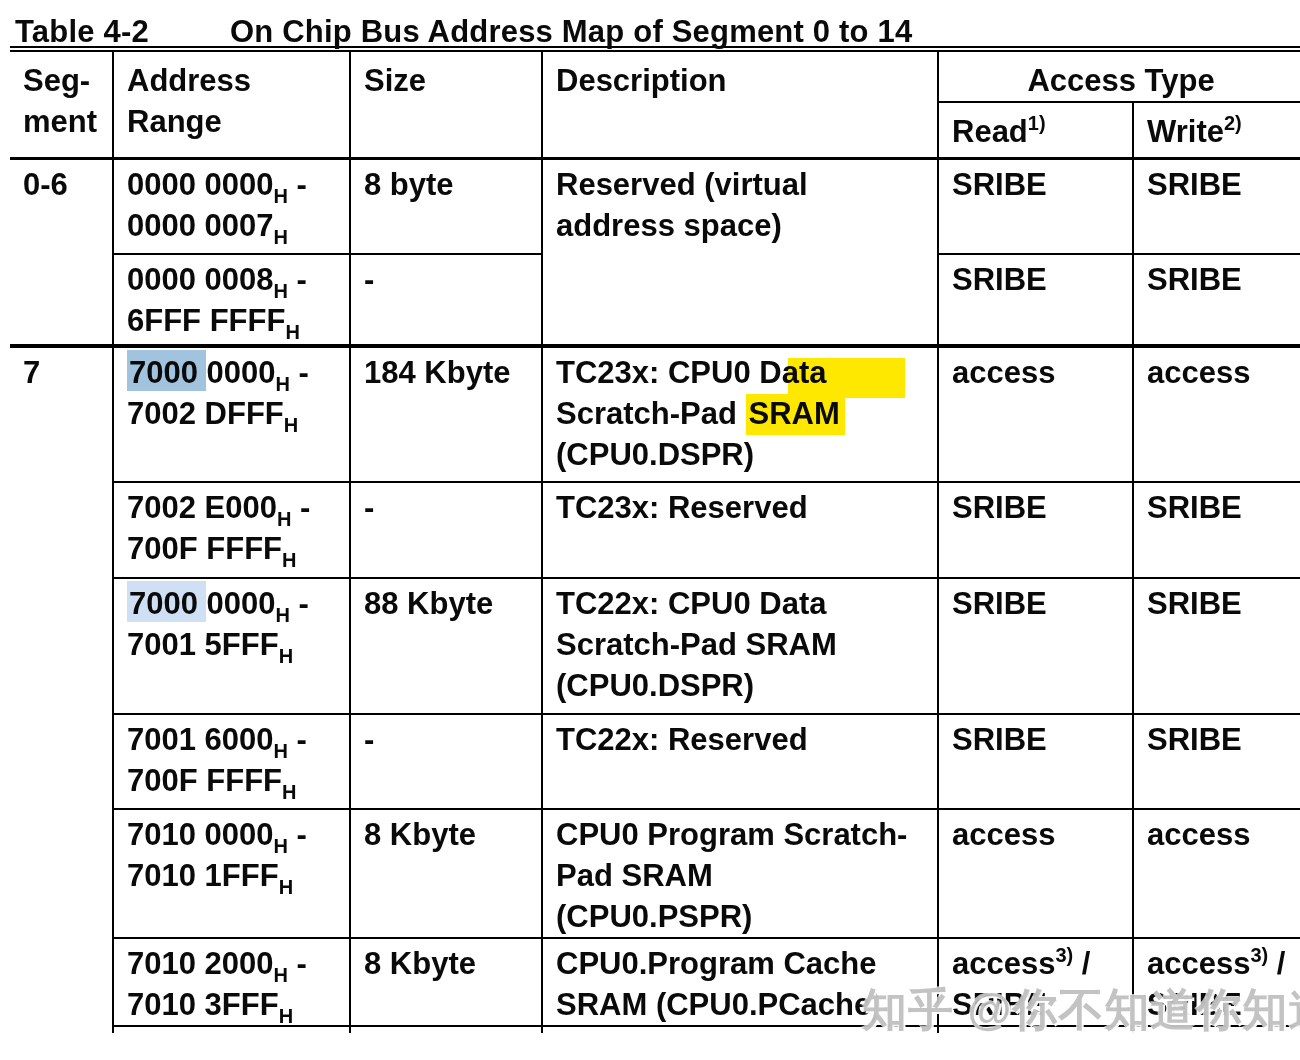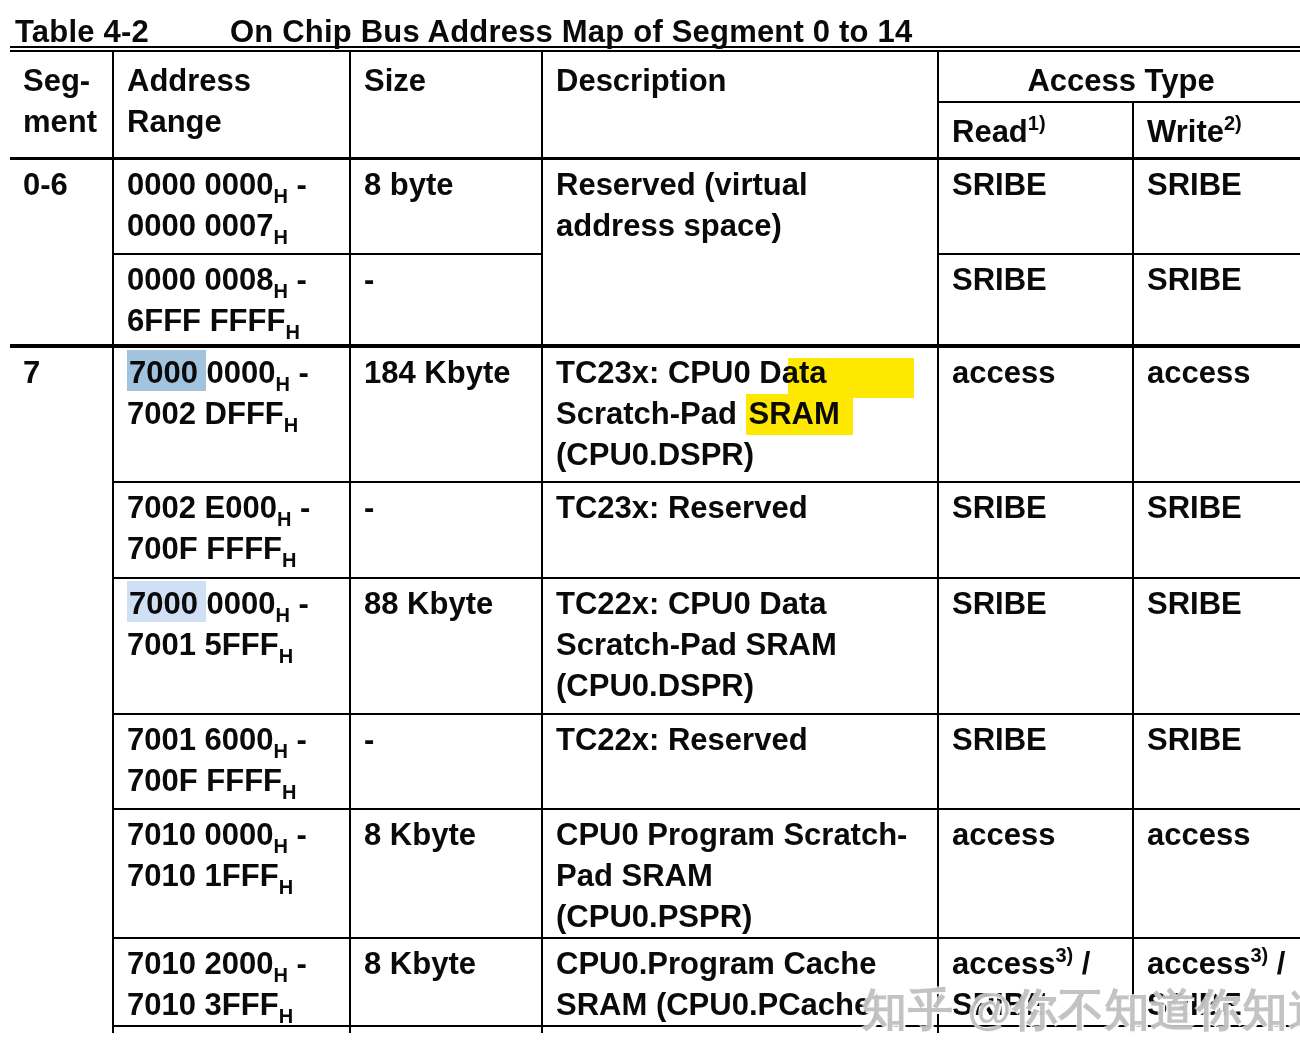--- a/index.html
+++ b/index.html
@@ -44,21 +44,21 @@
   
   .tbl tbody tr.block-start td{border-top:4px solid #000;}
   .tbl tbody td.seg{border-bottom:none;}
   .tbl sub{font-size:20px;vertical-align:-8px;line-height:0;}
   .tbl sup{font-size:20px;vertical-align:12px;line-height:0;}
   .tbl td.desc{position:relative;z-index:0;}
   .line{white-space:nowrap;}
   
   .hl{display:inline;}
   .hl-blue,.hl-blue_light{padding:5px 8px 1px 2px;margin-right:-8px;}
-  .hl-yellow{position:relative;padding:2px 13px 4px 3px;}
+  .hl-yellow{position:relative;padding:2px 5px 4px 3px;}
   .hl-yellow .patch{
     position:absolute;z-index:-1;
     left:42px;top:-36px;width:118%;height:40px;
   }
   
   .tbl tr.cutoff td{height:6px;padding:0;border-bottom:none;}
   
   .watermark{
     position:absolute;left:862px;top:980px;width:440px;
     font-size:45px;letter-spacing:1px;white-space:nowrap;

